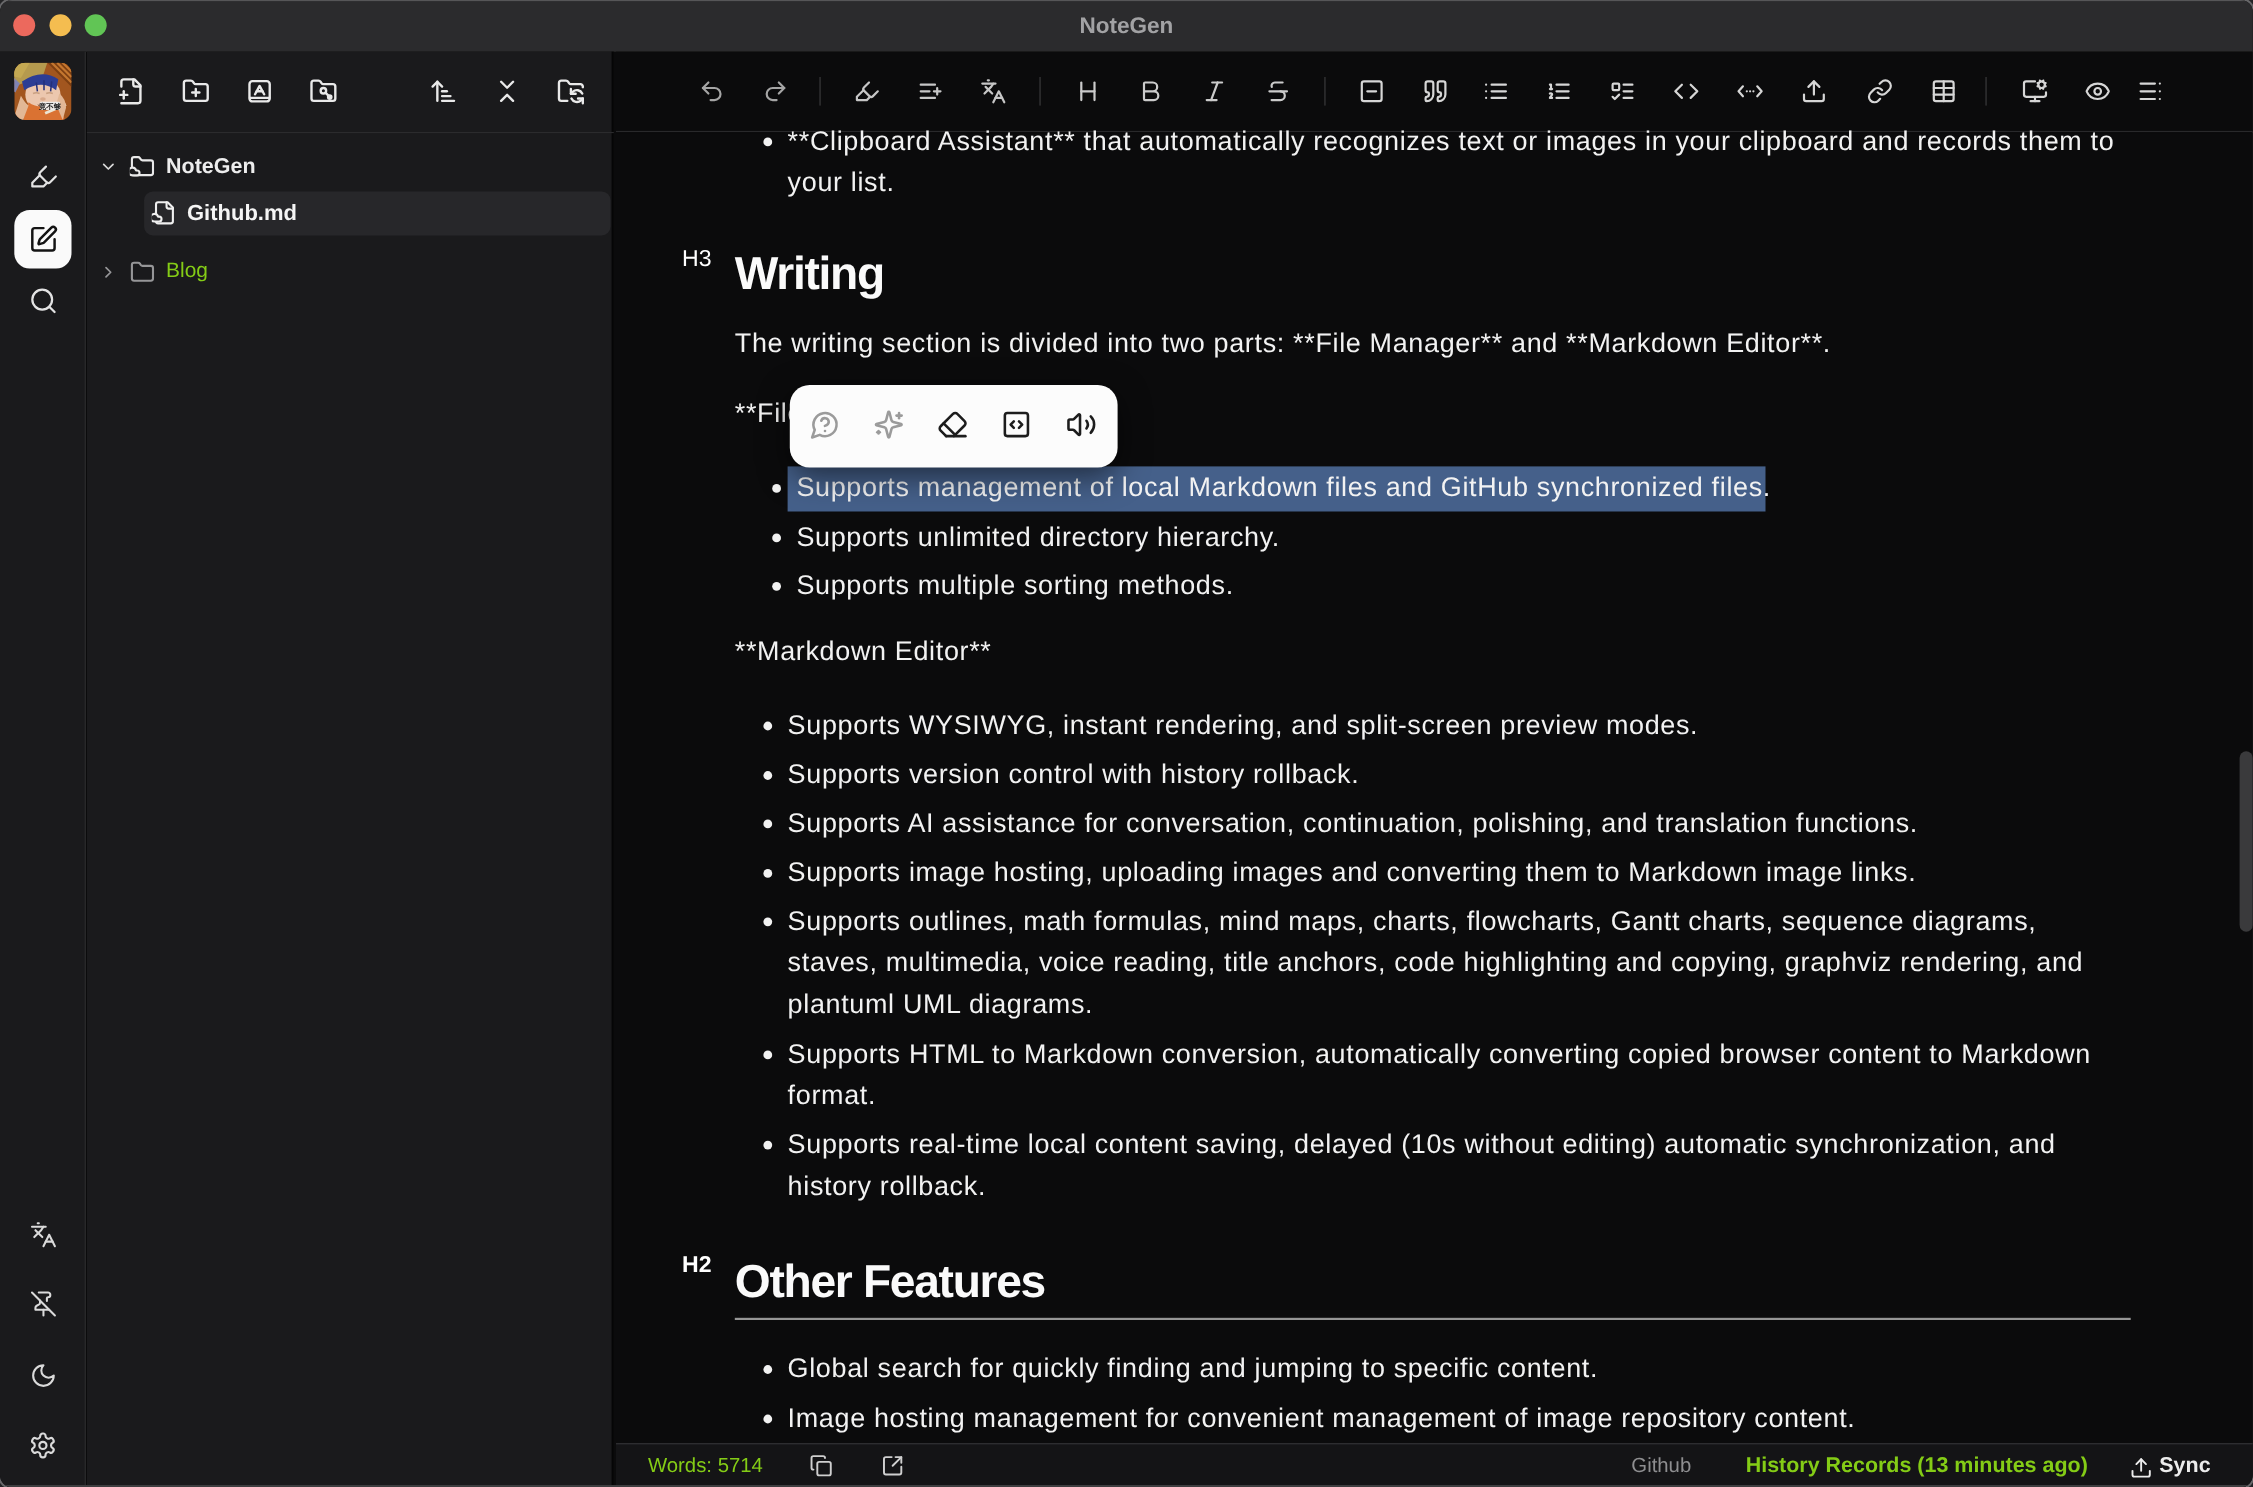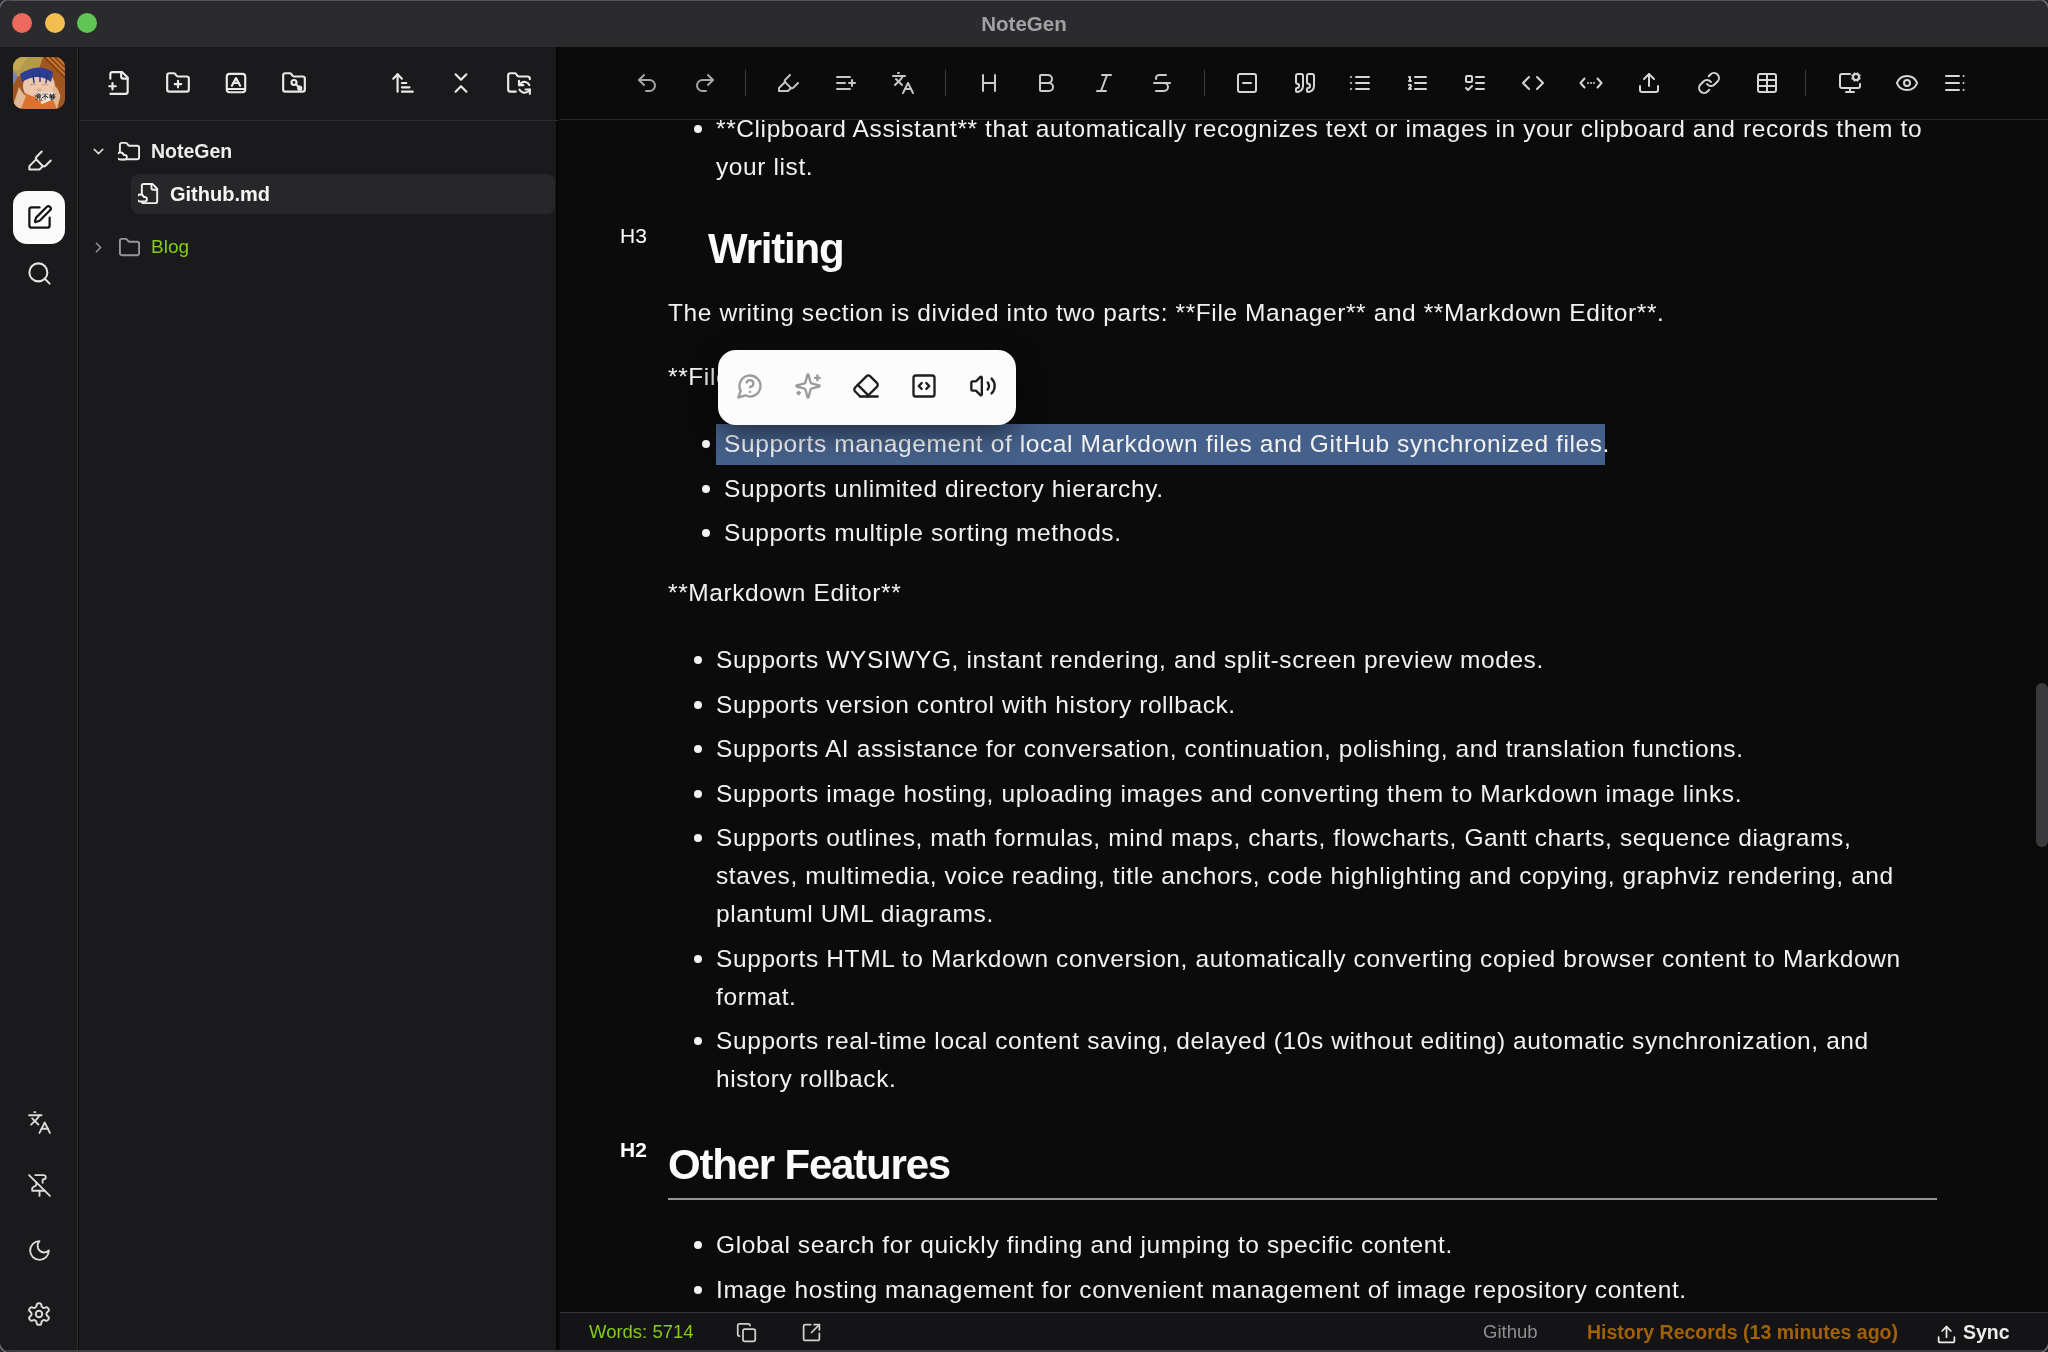--- a/index.html
+++ b/index.html
@@ -390,21 +390,21 @@
         <path d="M20.5 12h.01"></path>
         <path d="M20.5 19h.01"></path>
       </svg>
   </div>
   <div class="abs md" style="left:668px; top:110px; width:1380px;">
     <ul>
         <li>**Clipboard Assistant** that automatically recognizes text or images in your clipboard and records them to<br>your list.</li>
       </ul>
   </div>
   <div class="abs gut" style="left:620px; top:224px;">H3</div>
-  <div class="abs" style="left:668px; top:221px; width:1268px; color:#fafafa; font-size:42px; font-weight:700; line-height:56px; letter-spacing:-1.2px;margin-left:40px;">Writing</div>
+  <div class="abs" style="left:668px; top:221px; width:1268px; color:#fafafa; font-size:42px; font-weight:700; line-height:56px; letter-spacing:-1.2px;">Writing</div>
   <div class="abs md" style="left:668px; top:294px; width:1268px;">The writing section is divided into two parts: **File Manager** and **Markdown Editor**.</div>
   <div class="abs md" style="left:668px; top:358px; width:1268px;">**File Manager**</div>
   <div class="abs" style="left:716px; top:424px; width:889px; height:41px; background:#45608a;"></div>
   <div class="abs md" style="left:676px; top:425px; width:1380px;">
     <ul>
       <li>Supports management of local Markdown files and GitHub synchronized files.</li>
       <li>Supports unlimited directory hierarchy.</li>
       <li>Supports multiple sorting methods.</li>
     </ul>
   </div>
@@ -477,21 +477,21 @@
       </svg>
   </div>
   <div class="icon" style="left:801px; top:1322px; color:#cfcfcf;">
     <svg width="21" height="21" viewBox="0 0 24 24" fill="none" stroke="currentColor" stroke-width="2" stroke-linecap="round" stroke-linejoin="round">
         <path d="M21 13v6a2 2 0 0 1-2 2H5a2 2 0 0 1-2-2V5a2 2 0 0 1 2-2h6"></path>
         <path d="m21 3-9 9"></path>
         <path d="M15 3h6v6"></path>
       </svg>
   </div>
   <div class="abs" style="left:1483px; top:1321px; color:#8e8e90; font-size:18.5px; line-height:22px;">Github</div>
-  <div class="abs" style="left:1587px; top:1320px; color:#a16207; font-size:19.5px; font-weight:600; line-height:24px;">History Records (13 minutes ago)</div>
+  <div class="abs" style="left:1587px; top:1320px; color:#84cc16; font-size:19.5px; font-weight:600; line-height:24px;">History Records (13 minutes ago)</div>
   <div class="icon" style="left:1936px; top:1324px; color:#ececec;">
     <svg width="21" height="21" viewBox="0 0 24 24" fill="none" stroke="currentColor" stroke-width="2" stroke-linecap="round" stroke-linejoin="round">
         <path d="M21 15v4a2 2 0 0 1-2 2H5a2 2 0 0 1-2-2v-4"></path>
         <path d="m17 8-5-5-5 5"></path>
         <path d="M12 3v12"></path>
       </svg>
   </div>
   <div class="abs" style="left:1963px; top:1320px; color:#ececec; font-size:19.5px; font-weight:600; line-height:24px;">Sync</div>
   <div class="abs" style="left:2036px; top:683px; width:12px; height:164px; border-radius:6px; background:#3a3a3c;"></div>
   <div class="abs" style="left:0; top:1350px; width:2048px; height:2px; background:#3e3e40;"></div>

